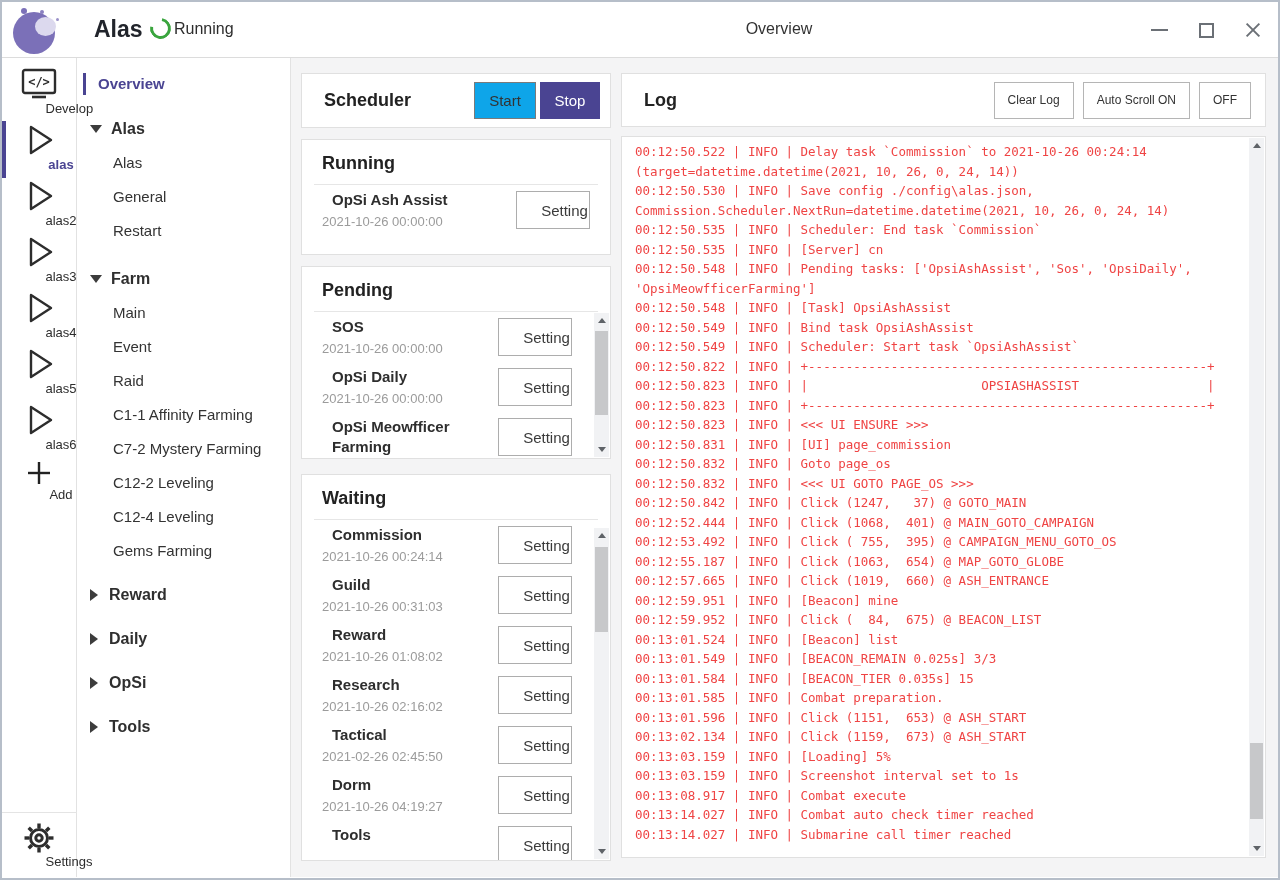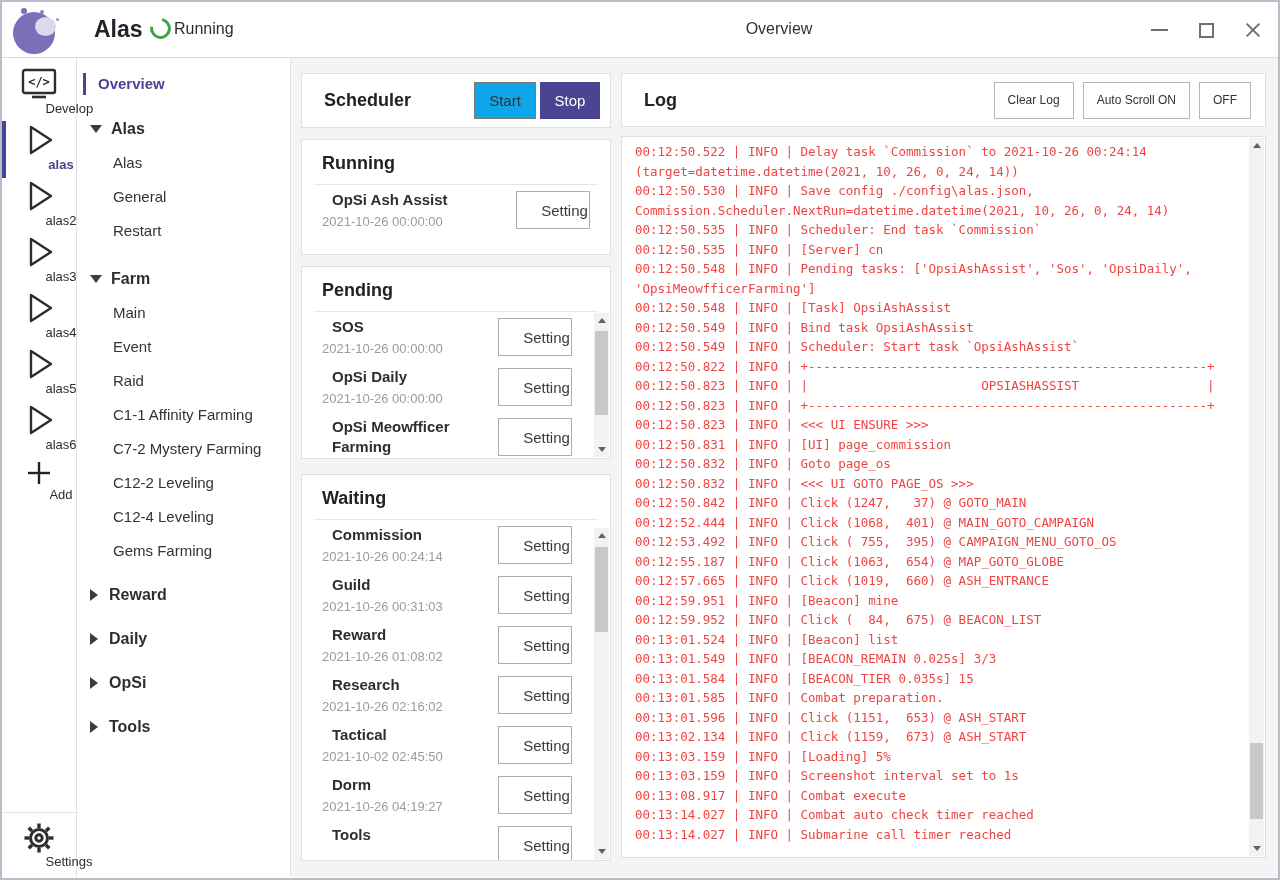--- a/index.html
+++ b/index.html
@@ -358,21 +358,21 @@
           <div class="task-row">
             <div class="task-info">
               <div class="task-name">Research</div>
               <div class="task-time">2021-10-26 02:16:02</div>
             </div>
             <button class="btn-setting">Setting</button>
           </div>
           <div class="task-row">
             <div class="task-info">
               <div class="task-name">Tactical</div>
-              <div class="task-time">2021-10-02 02:45:50</div>
+              <div class="task-time">2021-02-26 02:45:50</div>
             </div>
             <button class="btn-setting">Setting</button>
           </div>
           <div class="task-row">
             <div class="task-info">
               <div class="task-name">Dorm</div>
               <div class="task-time">2021-10-26 04:19:27</div>
             </div>
             <button class="btn-setting">Setting</button>
           </div>

